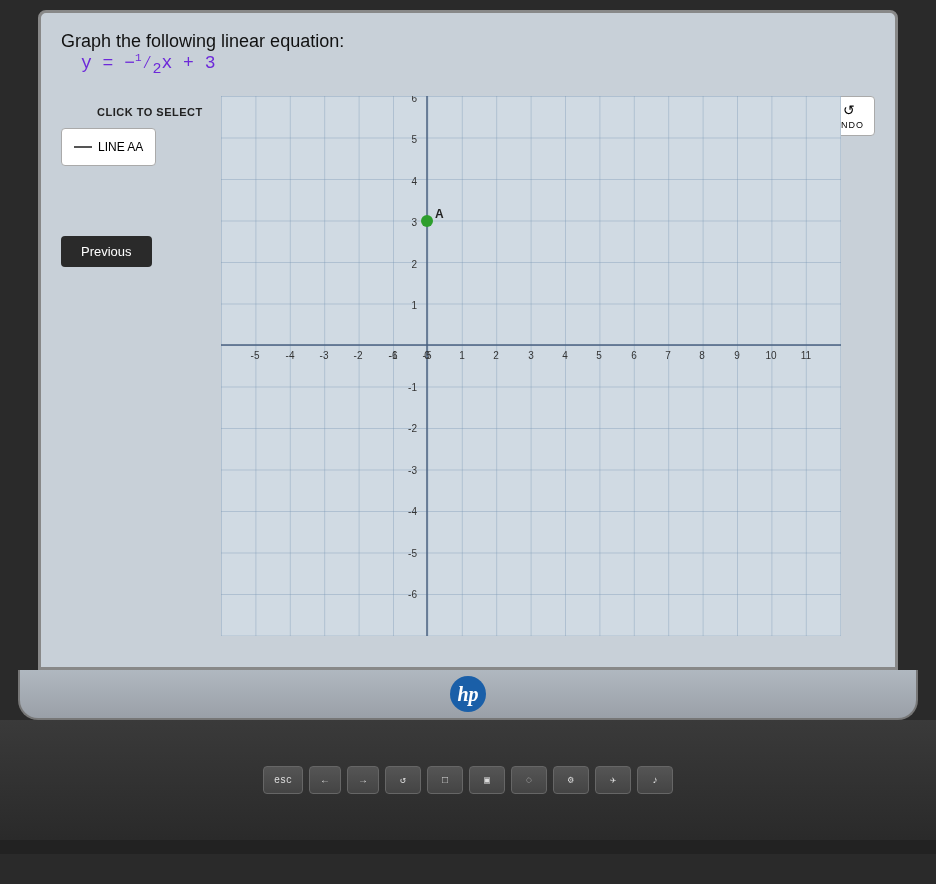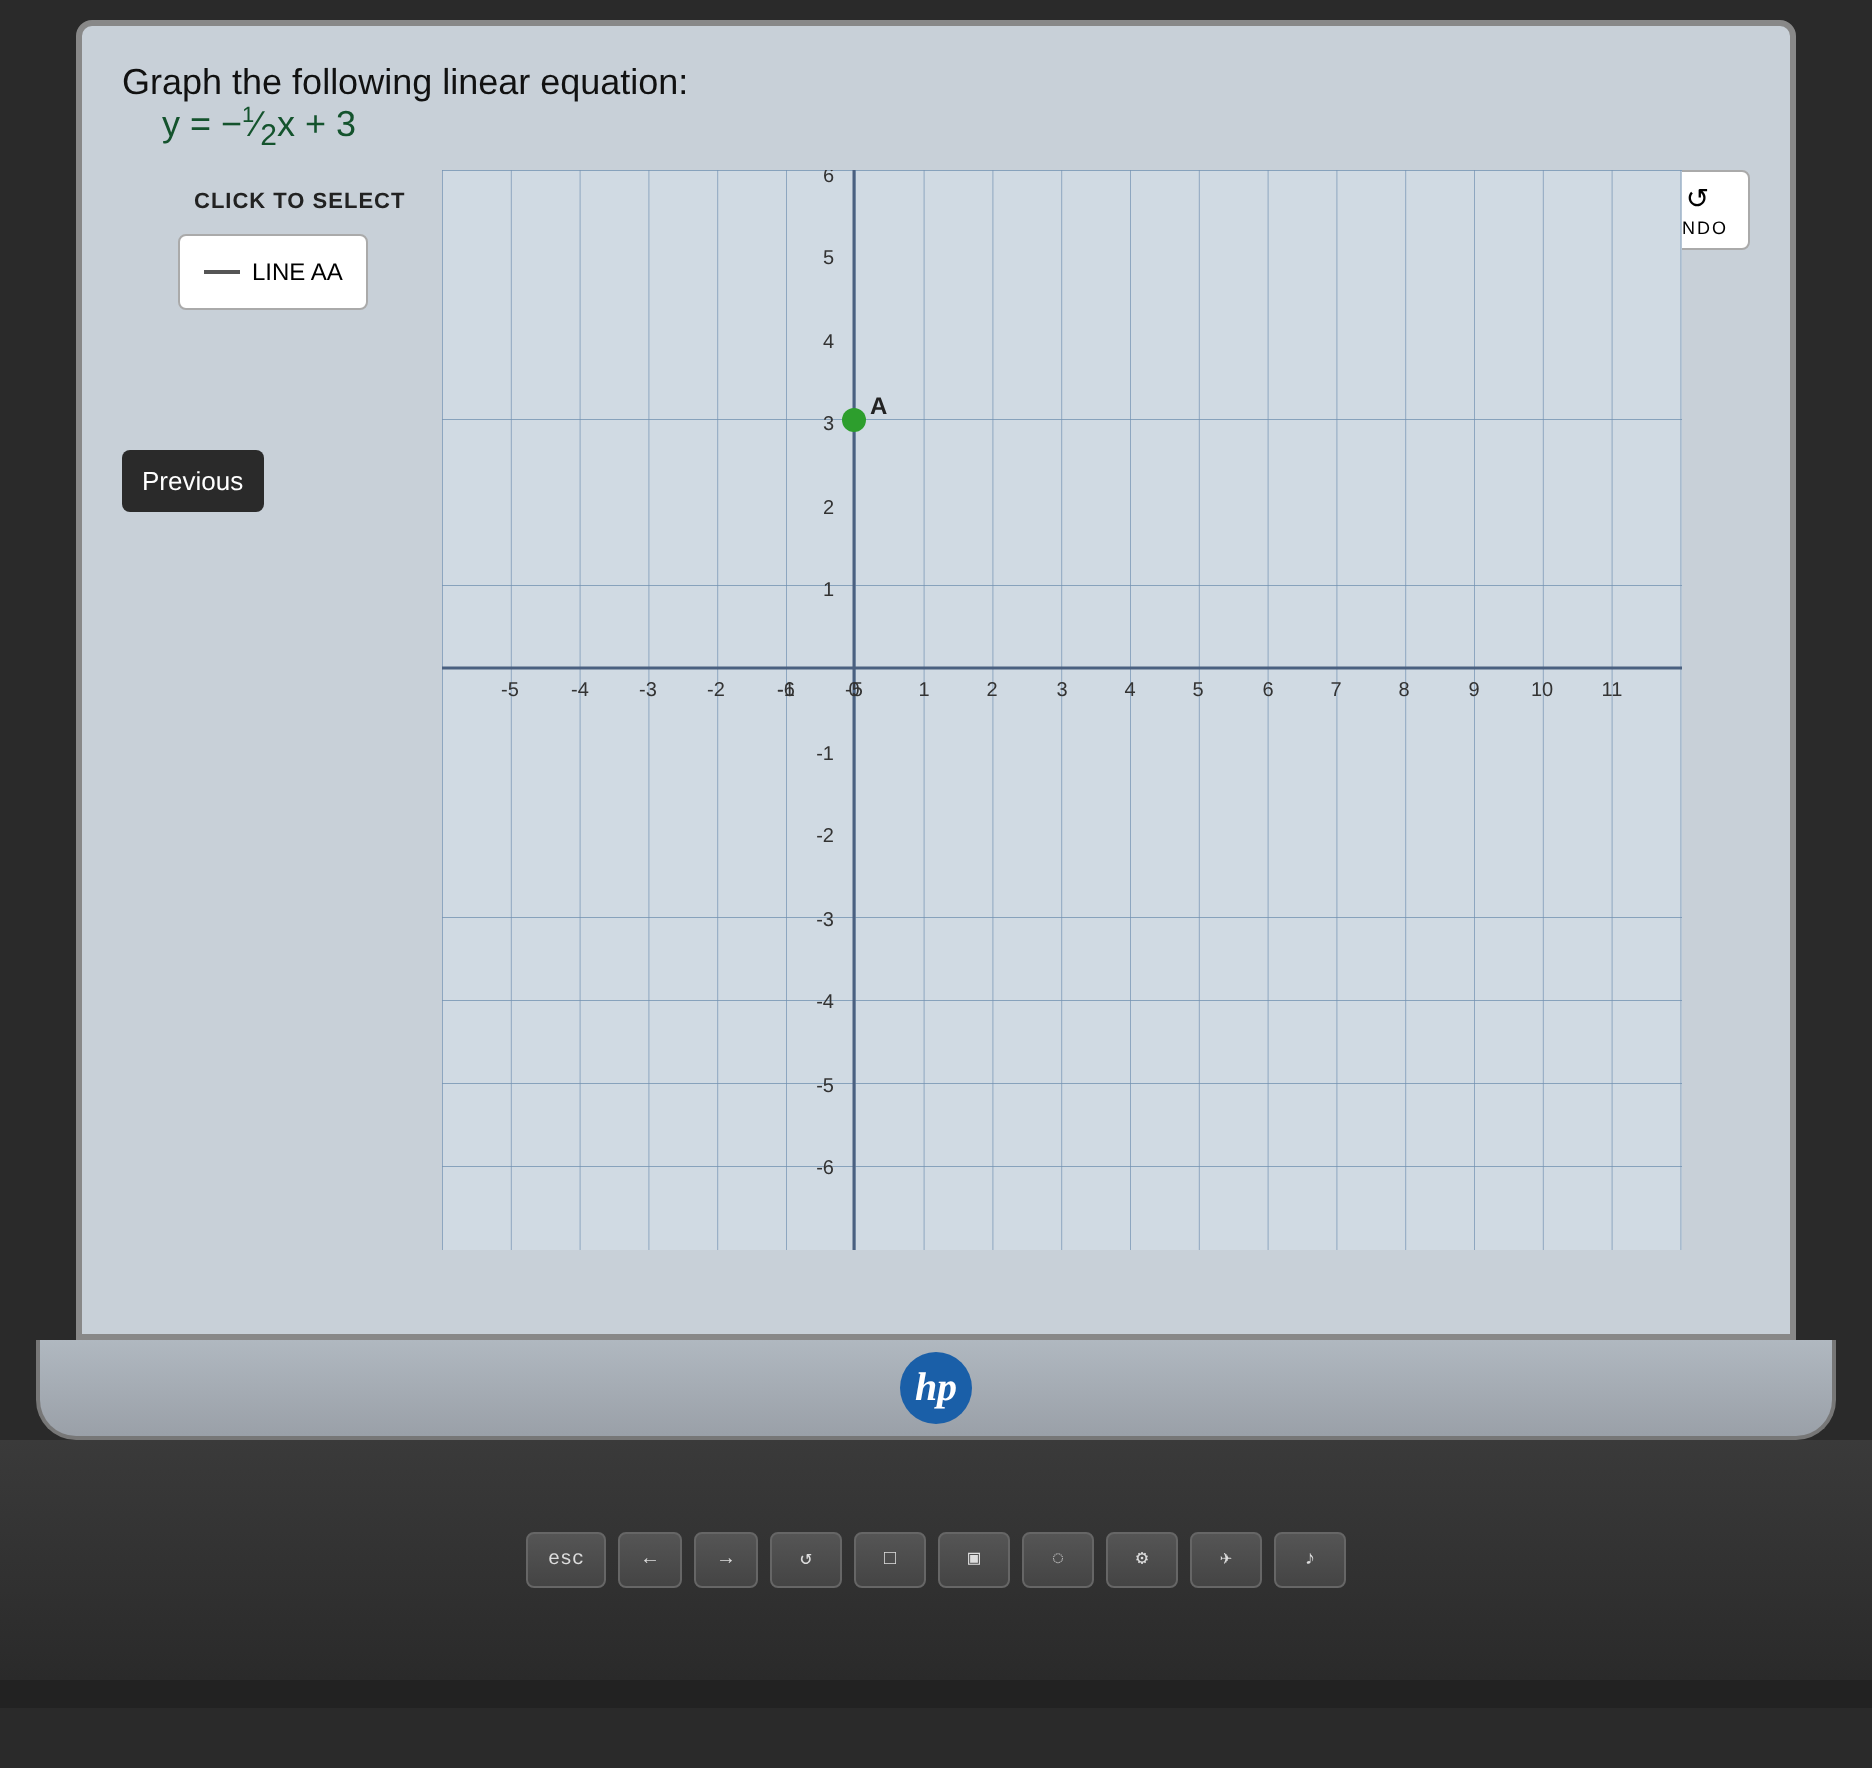--- a/index.html
+++ b/index.html
@@ -29,23 +29,24 @@
 
     .question-header {
       font-size: 18px;
       color: #111;
       margin-bottom: 0;
       font-weight: 400;
     }
 
     .equation {
       font-size: 18px;
-      color: #14532d;
-      margin-bottom: 8px;
+      color: #6d28d9;
+      margin-bottom: 18px;
       margin-left: 20px;
+      font-family: Liberation Mono, monospace;
     }
 
     .equation sup {
       font-size: 11px;
     }
 
     .content-area {
       display: flex;
       flex-direction: row;
       align-items: flex-start;
@@ -73,36 +74,35 @@
     .line-aa-btn {
       background: white;
       border: 1.5px solid #aaa;
       border-radius: 4px;
       padding: 11px 12px;
       font-size: 12px;
       display: flex;
       align-items: center;
       gap: 6px;
       cursor: pointer;
-      margin-left: 28px;
     }
 
     .line-icon {
       width: 18px;
       height: 2px;
       background: #555;
       display: inline-block;
     }
 
     .previous-btn {
       background: #2a2a2a;
       color: white;
       border: none;
       border-radius: 4px;
-      padding: 8px 10px;
+      padding: 8px 20px;
       font-size: 13px;
       cursor: pointer;
       margin-top: 60px;
     }
 
     .graph-area {
       flex: 1;
       position: relative;
     }
 

